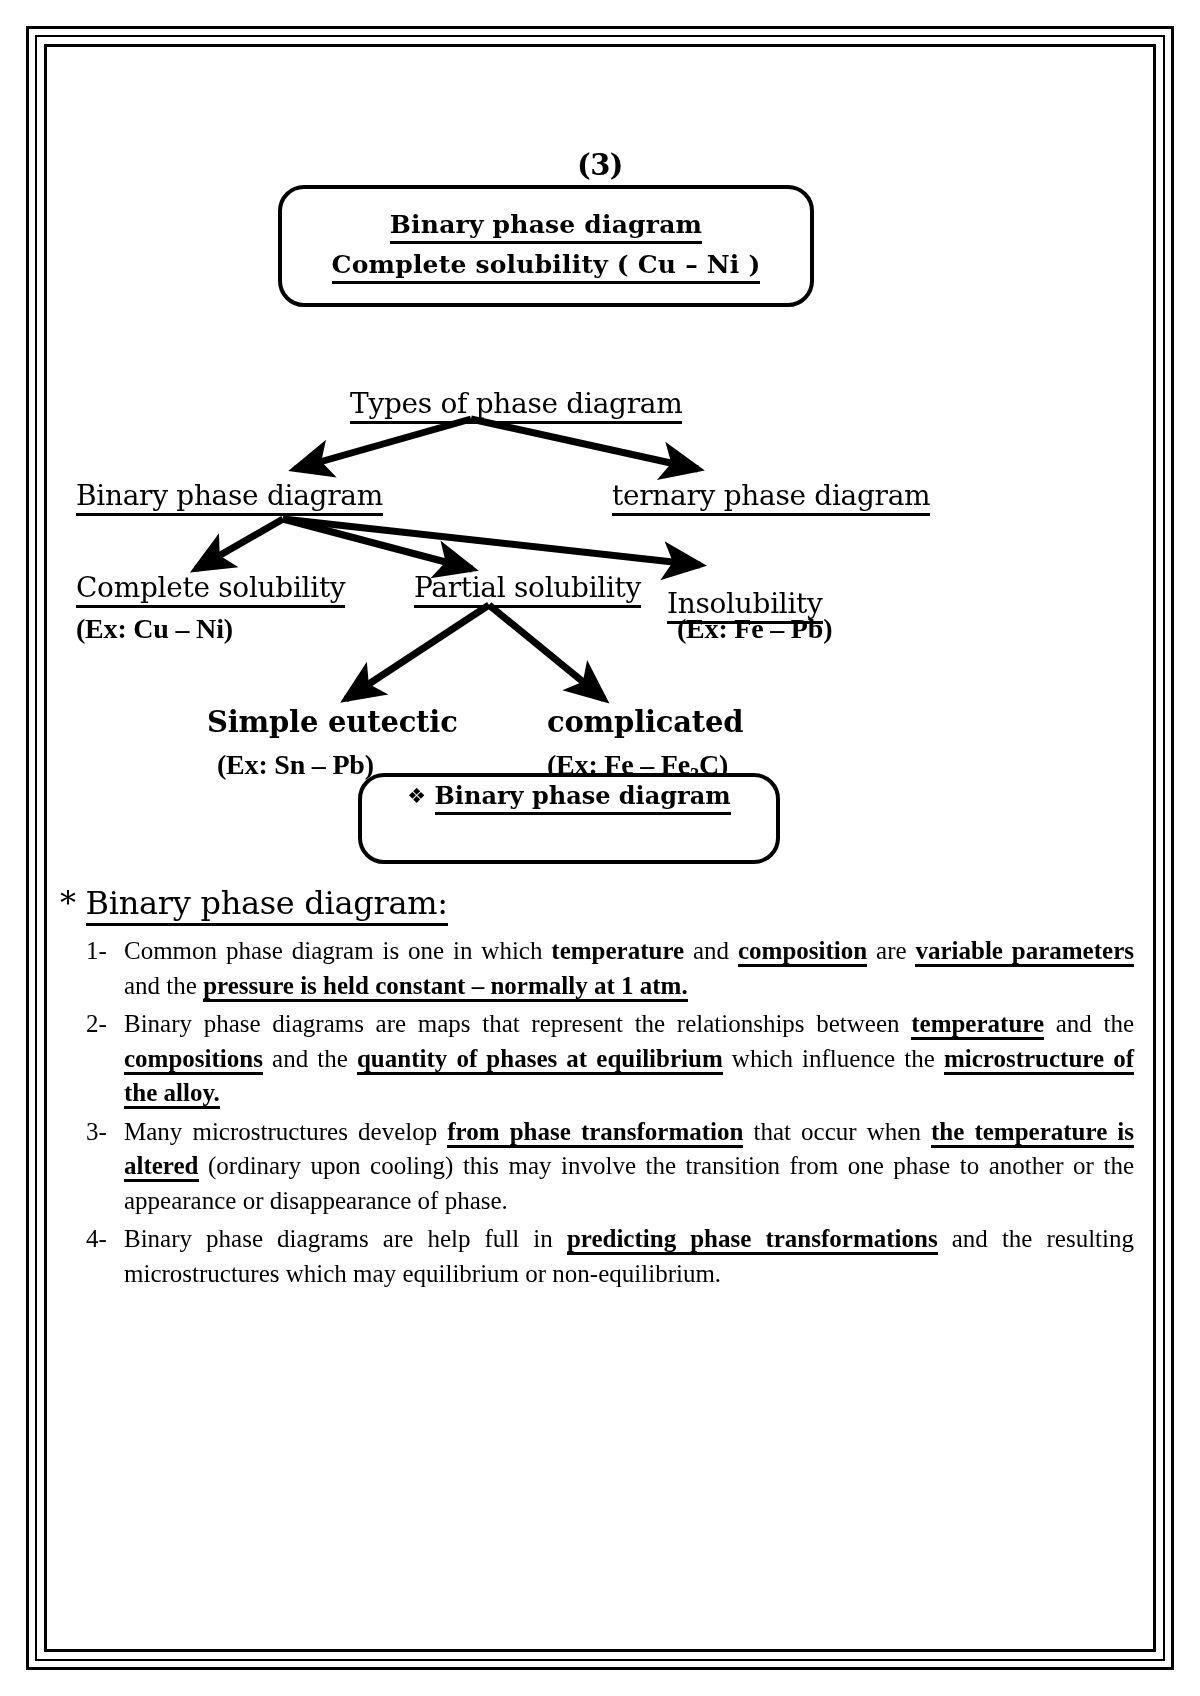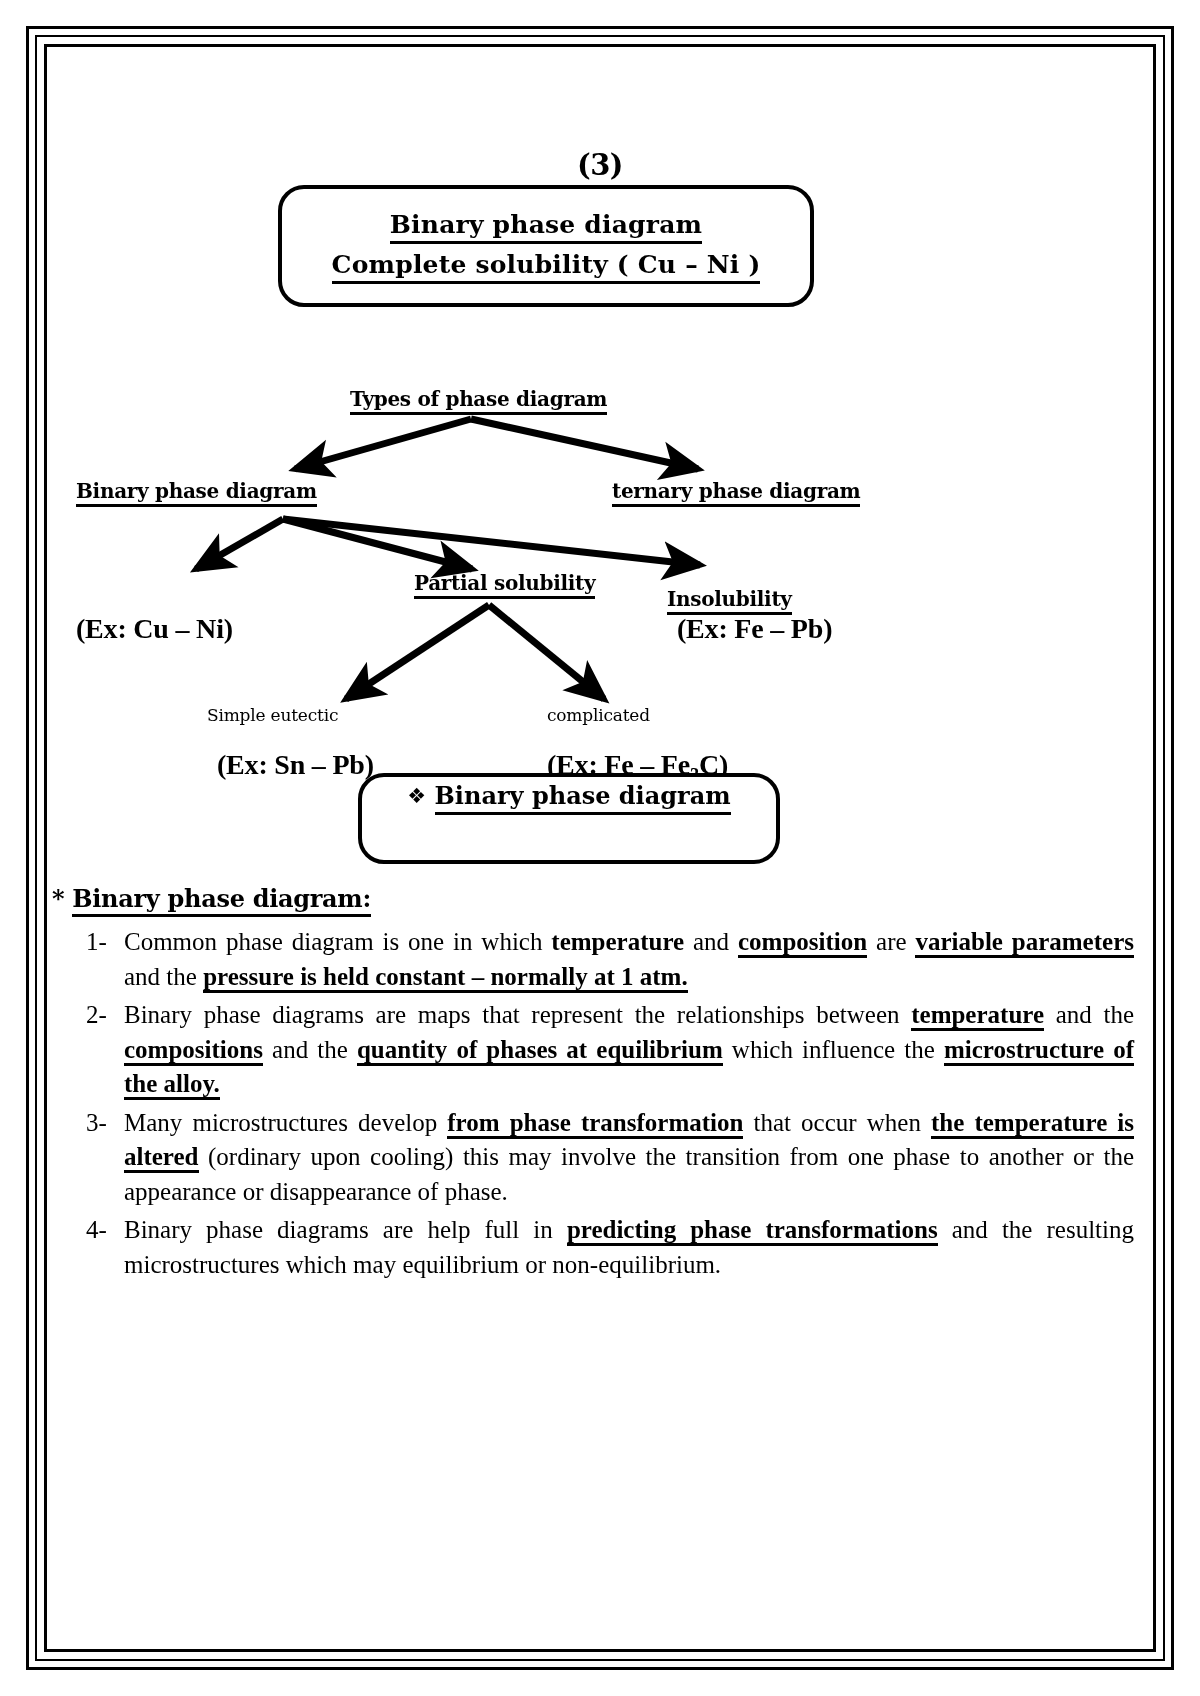--- a/index.html
+++ b/index.html
@@ -102,54 +102,55 @@
   }
   .tree svg {
     position: absolute;
     left: 0; top: 0;
     width: 1096px; height: 460px;
     overflow: visible;
   }
   .node {
     position: absolute;
     font-family: "DejaVu Serif", serif;
-    font-weight: bold;
+    font-weight: normal;
     white-space: nowrap;
-    font-size: 20px;
+    font-size: 28px;
     letter-spacing: -0.3px;
   }
   .node.u {
     border-bottom: 3px solid #000;
     padding-bottom: 1px;
   }
   .node.small {
-    font-size: 17px;
-    font-weight: normal;
+    font-size: 29px;
+    font-weight: bold;
     letter-spacing: -0.2px;
   }
   .ex {
     position: absolute;
     font-family: "Liberation Serif", serif;
     font-weight: bold;
     font-size: 28px;
     white-space: nowrap;
     letter-spacing: -0.2px;
   }
   .ex sub { font-size: 0.66em; }
 
   
   .body-sec {
     position: absolute;
     left: 0; top: 832px;
     width: 1096px;
   }
   .sec-heading {
     font-family: "DejaVu Serif", serif;
-    font-weight: bold;
-    font-size: 24px;
+    font-weight: normal;
+    font-size: 32px;
+    margin-left: 8px;
     letter-spacing: -0.3px;
   }
   .sec-heading .uline {
     border-bottom: 3px solid #000;
     padding-bottom: 1px;
   }
   ol.items {
     list-style: none;
     margin: 12px 0 0 0;
     padding: 0;
@@ -215,20 +216,21 @@
 
       <line x1="437" y1="298" x2="294" y2="392" stroke="#000" stroke-width="7" marker-end="url(#ah)"></line>
       <line x1="437" y1="298" x2="552" y2="392" stroke="#000" stroke-width="7" marker-end="url(#ah)"></line>
     </svg>
 
     <div class="node u" style="left:298px; top:80px;">Types of phase diagram</div>
 
     <div class="node u" style="left:24px; top:172px;">Binary phase diagram</div>
     <div class="node u" style="left:560px; top:172px;">ternary phase diagram</div>
 
+    <div class="node u" style="left:24px; top:264px;">Complete solubility</div>
     <div class="node u" style="left:322px; top:264px;margin-left:40px;">Partial solubility</div>
     <div class="node u" style="left:615px; top:280px;">Insolubility</div>
 
     <div class="ex" style="left:24px; top:306px;">(Ex: Cu – Ni)</div>
     <div class="ex" style="left:625px; top:306px;">(Ex: Fe – Pb)</div>
 
     <div class="node small" style="left:155px; top:398px;">Simple eutectic</div>
     <div class="node small" style="left:495px; top:398px;">complicated</div>
 
     <div class="ex" style="left:165px; top:442px;">(Ex: Sn – Pb)</div>

